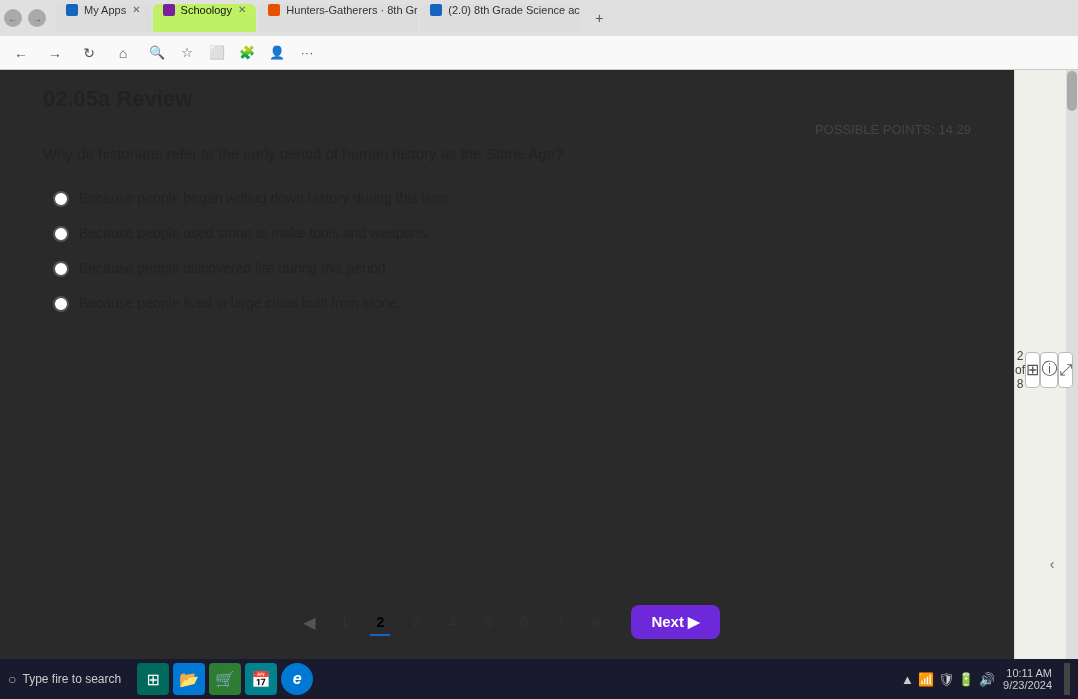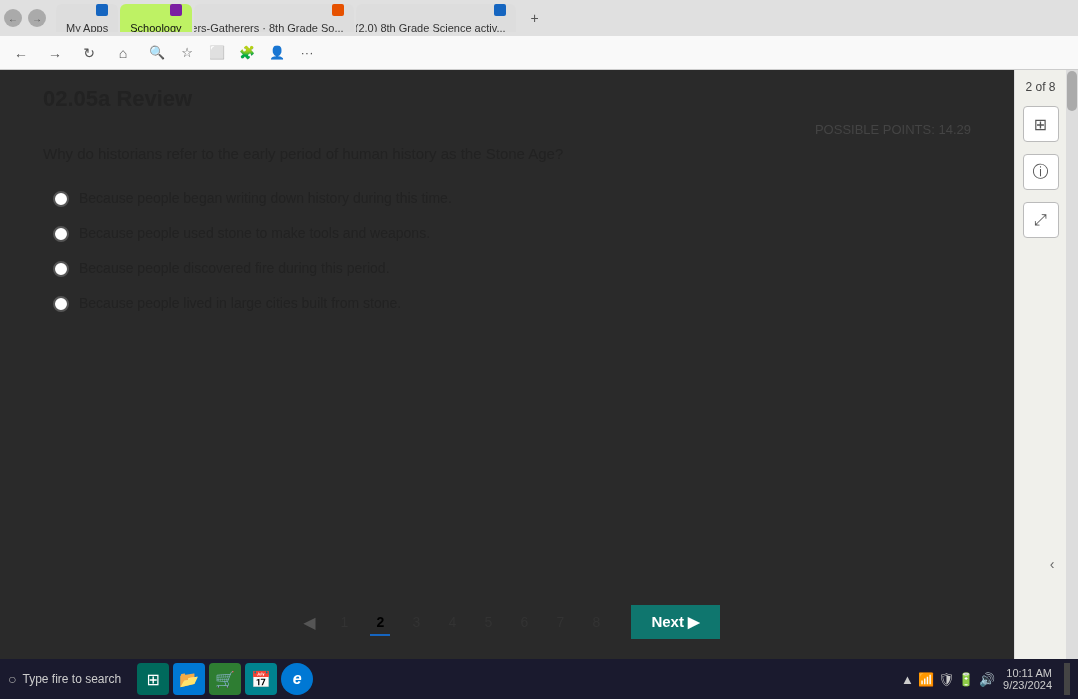--- a/index.html
+++ b/index.html
@@ -36,34 +36,33 @@
       font-size: 10px;
       display: flex;
       align-items: center;
       justify-content: center;
       background: #aaa;
       color: #555;
     }
 
     .tab {
       display: flex;
-      align-items: flex-end;
+      align-items: flex-start;
       height: 28px;
       padding: 0 10px;
       border-radius: 6px 6px 0 0;
       font-size: 11px;
       color: #333;
       background: #ddd;
       gap: 6px;
       cursor: pointer;
       max-width: 160px;
       white-space: nowrap;
       overflow: hidden;
       text-overflow: ellipsis;
-      flex-direction: column;
     }
 
     .tab.active {
       background: #bef264;
       color: #111;
     }
 
     .tab-close {
       font-size: 10px;
       color: #666;
@@ -247,44 +246,42 @@
       content: '';
       position: absolute;
       bottom: 2px;
       left: 6px;
       right: 6px;
       height: 2px;
       background: #1565c0;
     }
 
     .next-btn {
-      background: #0f766e;
+      background: #6d28d9;
       color: #fff;
       border: none;
-      border-radius: 0;
+      border-radius: 8px;
       padding: 8px 20px;
       font-size: 15px;
       font-weight: 600;
       cursor: pointer;
       display: flex;
       align-items: center;
       gap: 6px;
       margin-left: 15px;
     }
 
     
     .right-sidebar {
       width: 52px;
       background: #f0f0eb;
       border-left: 1px solid #ddd;
       display: flex;
-      flex-direction: column;
       align-items: center;
       padding-top: 10px;
-      gap: 12px;
       position: relative;
     }
 
     .page-counter {
       font-size: 12px;
       color: #444;
       text-align: center;
       font-weight: 500;
     }
 

